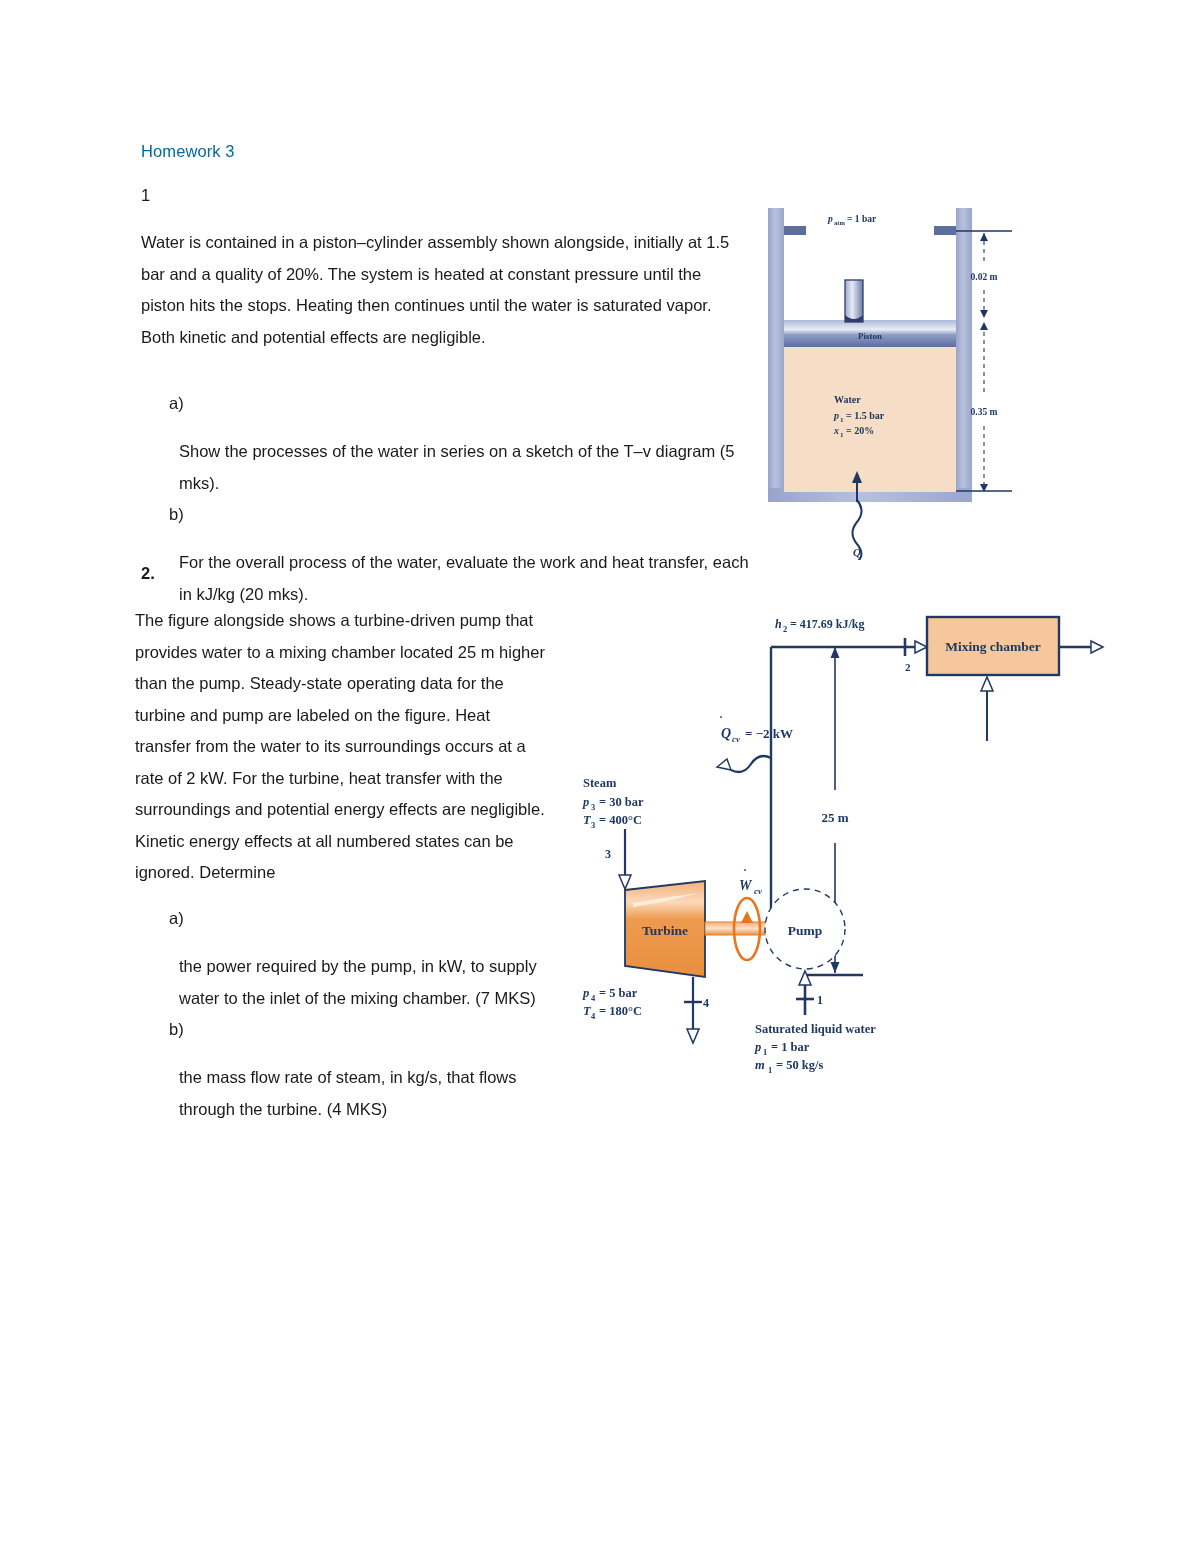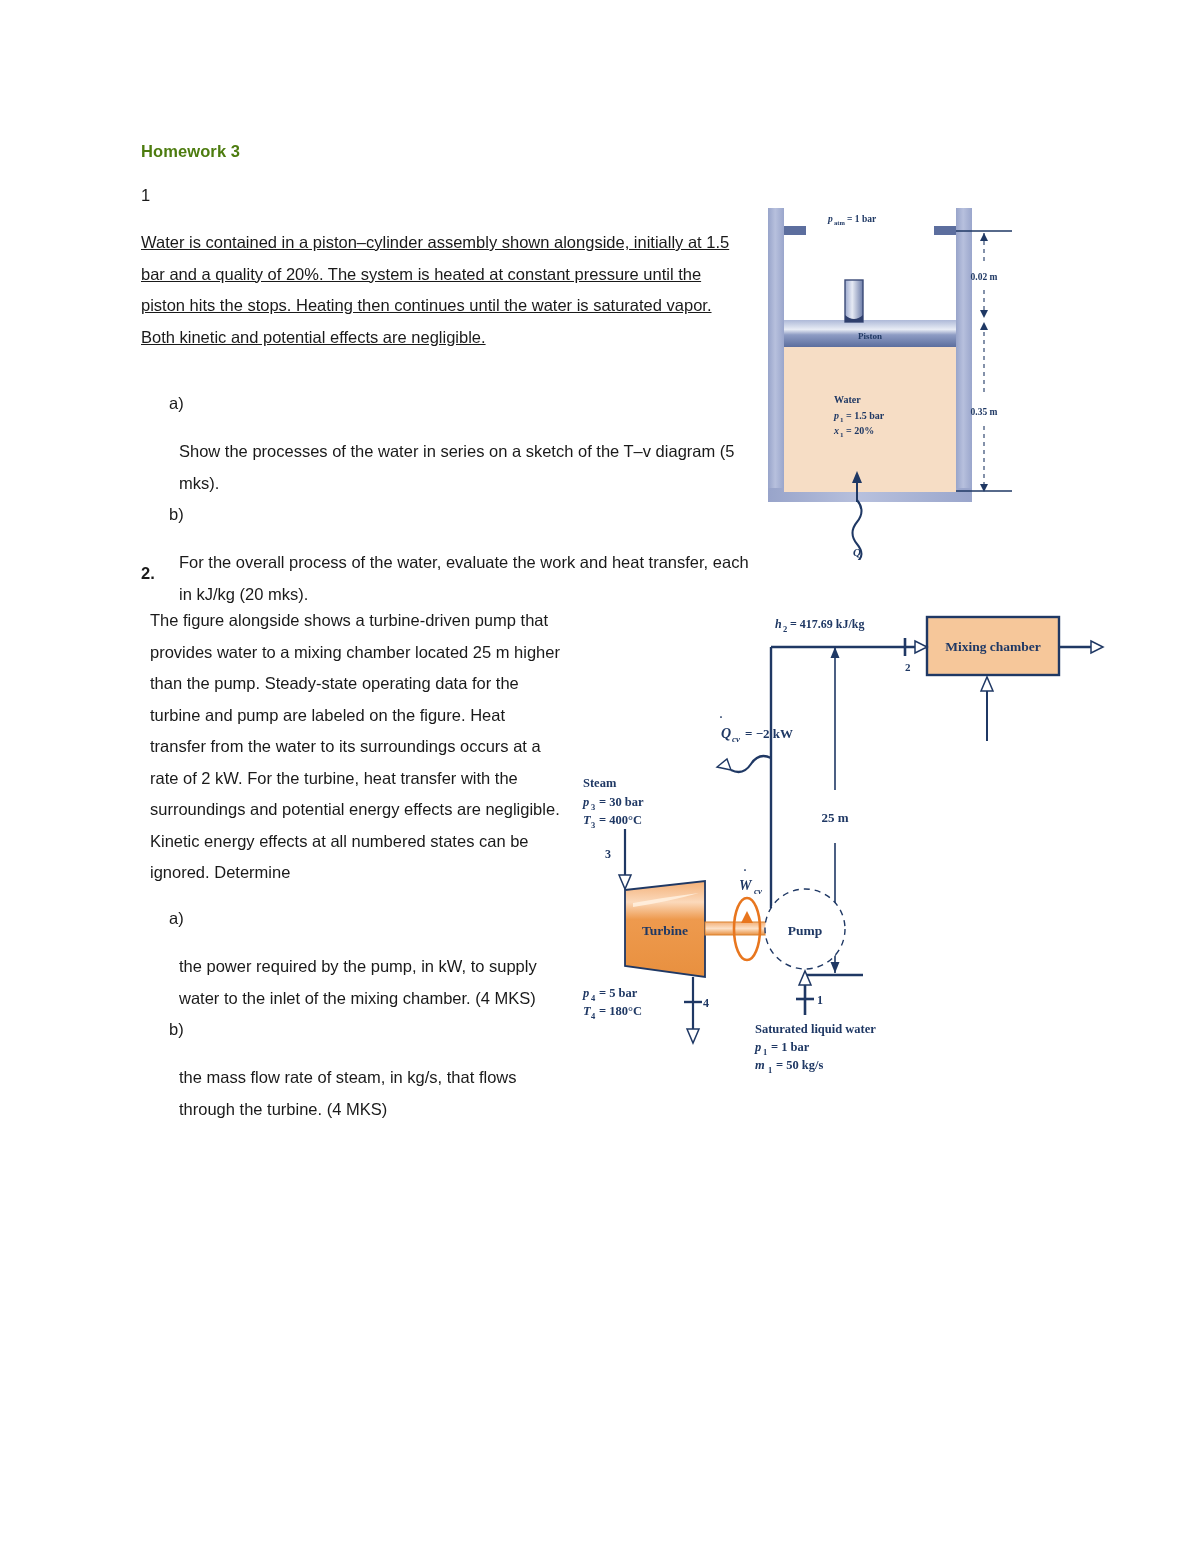--- a/index.html
+++ b/index.html
@@ -22,56 +22,54 @@
     height: 1553px;
     background: #fff;
   }
 
   
   .doc-title {
     position: absolute;
     left: 141px; top: 142px;
     font-size: 16.5px;
     letter-spacing: .1px;
-    color: #4d7c0f;
-    font-weight: bold;
+    color: #0369a1;
   }
   .q1-number {
     position: absolute;
     left: 141px; top: 186px;
     font-size: 16.5px;
     color: #1a1a1a;
   }
   .q1-body {
     position: absolute;
     left: 141px; top: 227px;
     width: 600px;
     font-size: 16.5px;
     line-height: 31.5px;
     color: #1a1a1a;
-    text-decoration: underline;
   }
   .q1-list {
     position: absolute;
     left: 141px; top: 388px;
     width: 610px;
     font-size: 16.5px;
     line-height: 31.5px;
     color: #1a1a1a;
   }
   .q2-number {
     position: absolute;
     left: 141px; top: 564px;
     font-size: 16.5px;
     font-weight: bold;
     color: #1a1a1a;
   }
   .q2-body {
     position: absolute;
-    left: 150px; top: 605px;
+    left: 135px; top: 605px;
     width: 412px;
     font-size: 16.5px;
     line-height: 31.5px;
     color: #1a1a1a;
   }
   .q2-list {
     position: absolute;
     left: 141px; top: 903px;
     width: 420px;
     font-size: 16.5px;
@@ -127,21 +125,21 @@
     </div>
   </div>
 
   <div class="q2-number">2.</div>
 
   <div class="q2-body">The figure  alongside shows a turbine-driven pump that provides water to a mixing chamber located 25 m higher than the pump. Steady-state operating data for the turbine and pump are labeled on the figure. Heat transfer from the water to its surroundings occurs at a rate of 2 kW. For the turbine, heat transfer with the surroundings and potential energy effects are negligible. Kinetic energy effects at all numbered states can be ignored. Determine</div>
 
   <div class="q2-list">
     <div class="li-row">
       <span class="li-marker">a)</span>
-      <span class="li-text">the power required by the pump, in kW, to supply water to the inlet of the mixing chamber. (4 MKS)</span>
+      <span class="li-text">the power required by the pump, in kW, to supply water to the inlet of the mixing chamber. (7 MKS)</span>
     </div>
     <div class="li-row">
       <span class="li-marker">b)</span>
       <span class="li-text">the mass flow rate of steam, in kg/s, that flows through the turbine. (4 MKS)</span>
     </div>
   </div>
 
   <div class="fig1">
     <svg width="270" height="360" viewBox="0 0 270 360" xmlns="http://www.w3.org/2000/svg">
       <defs>

